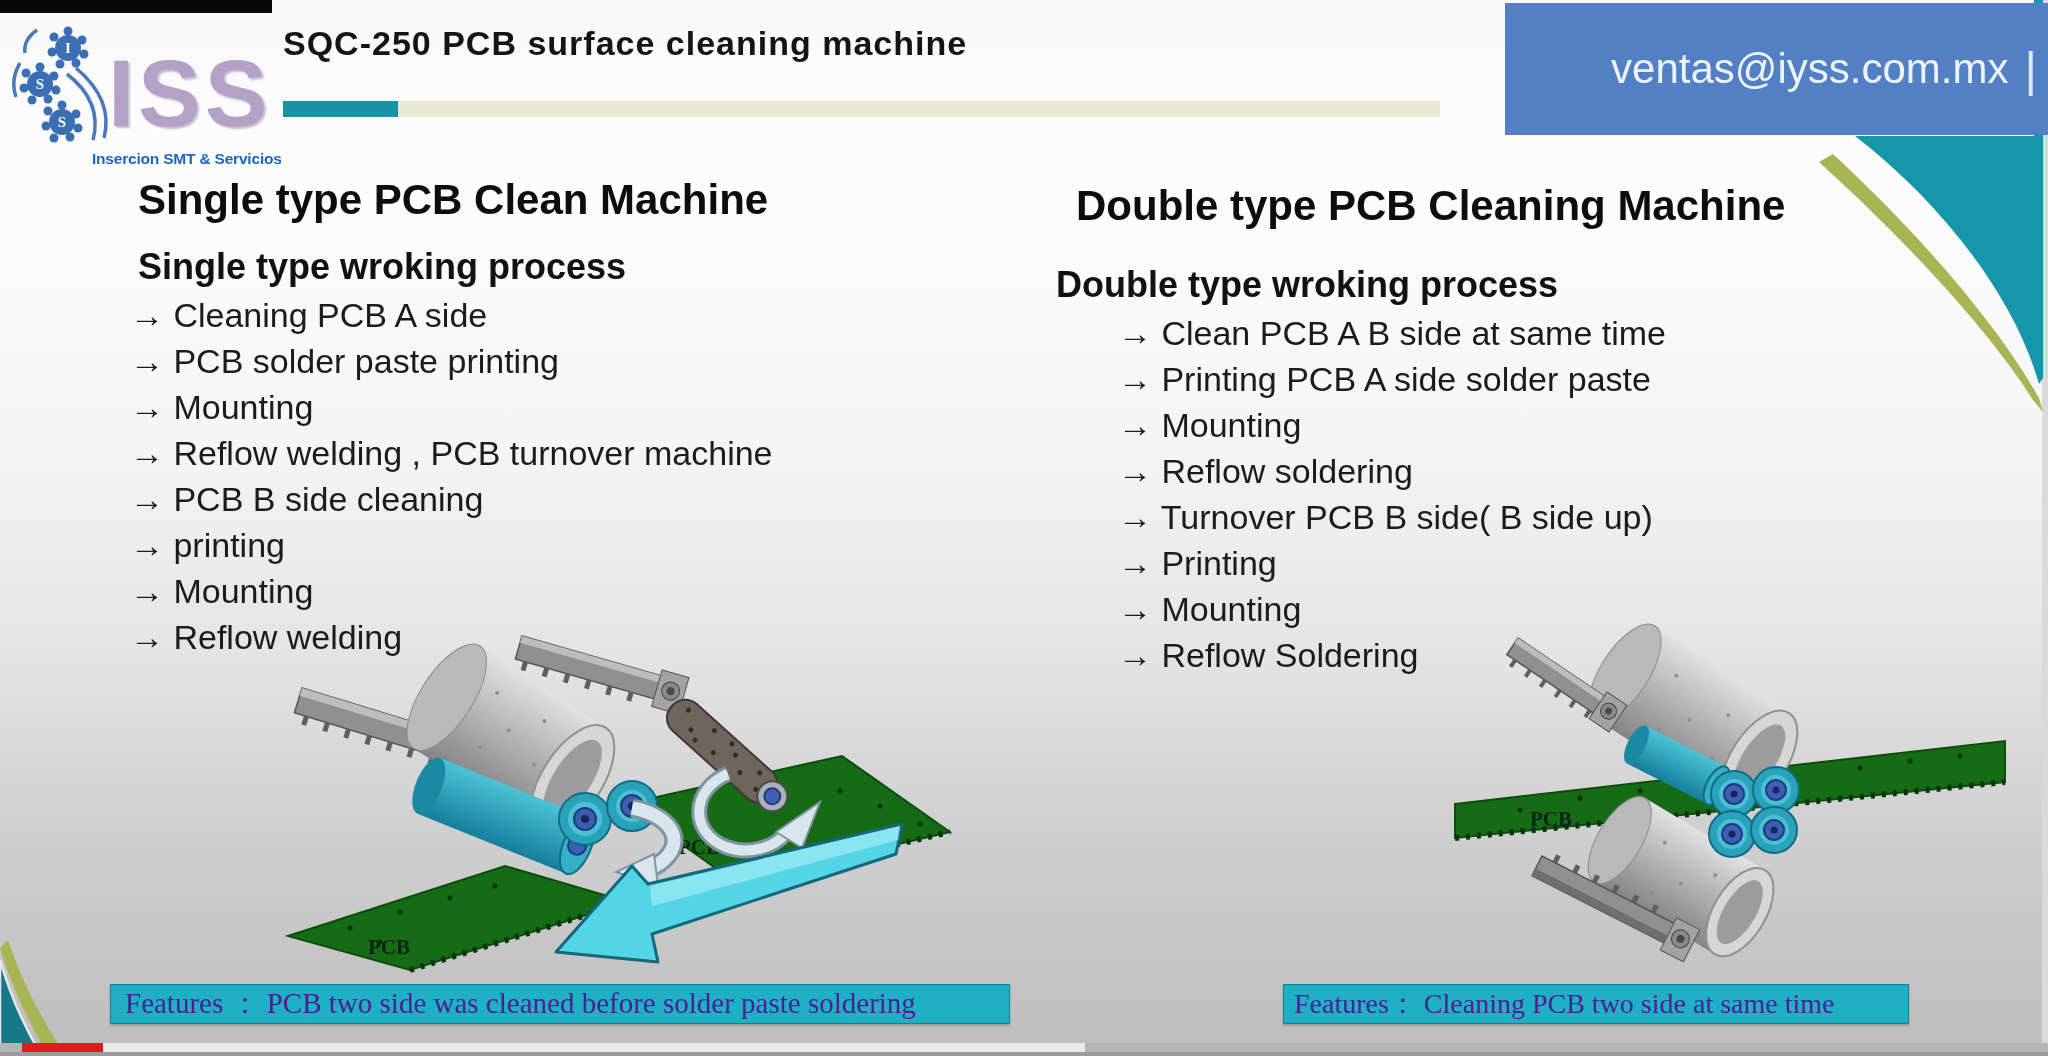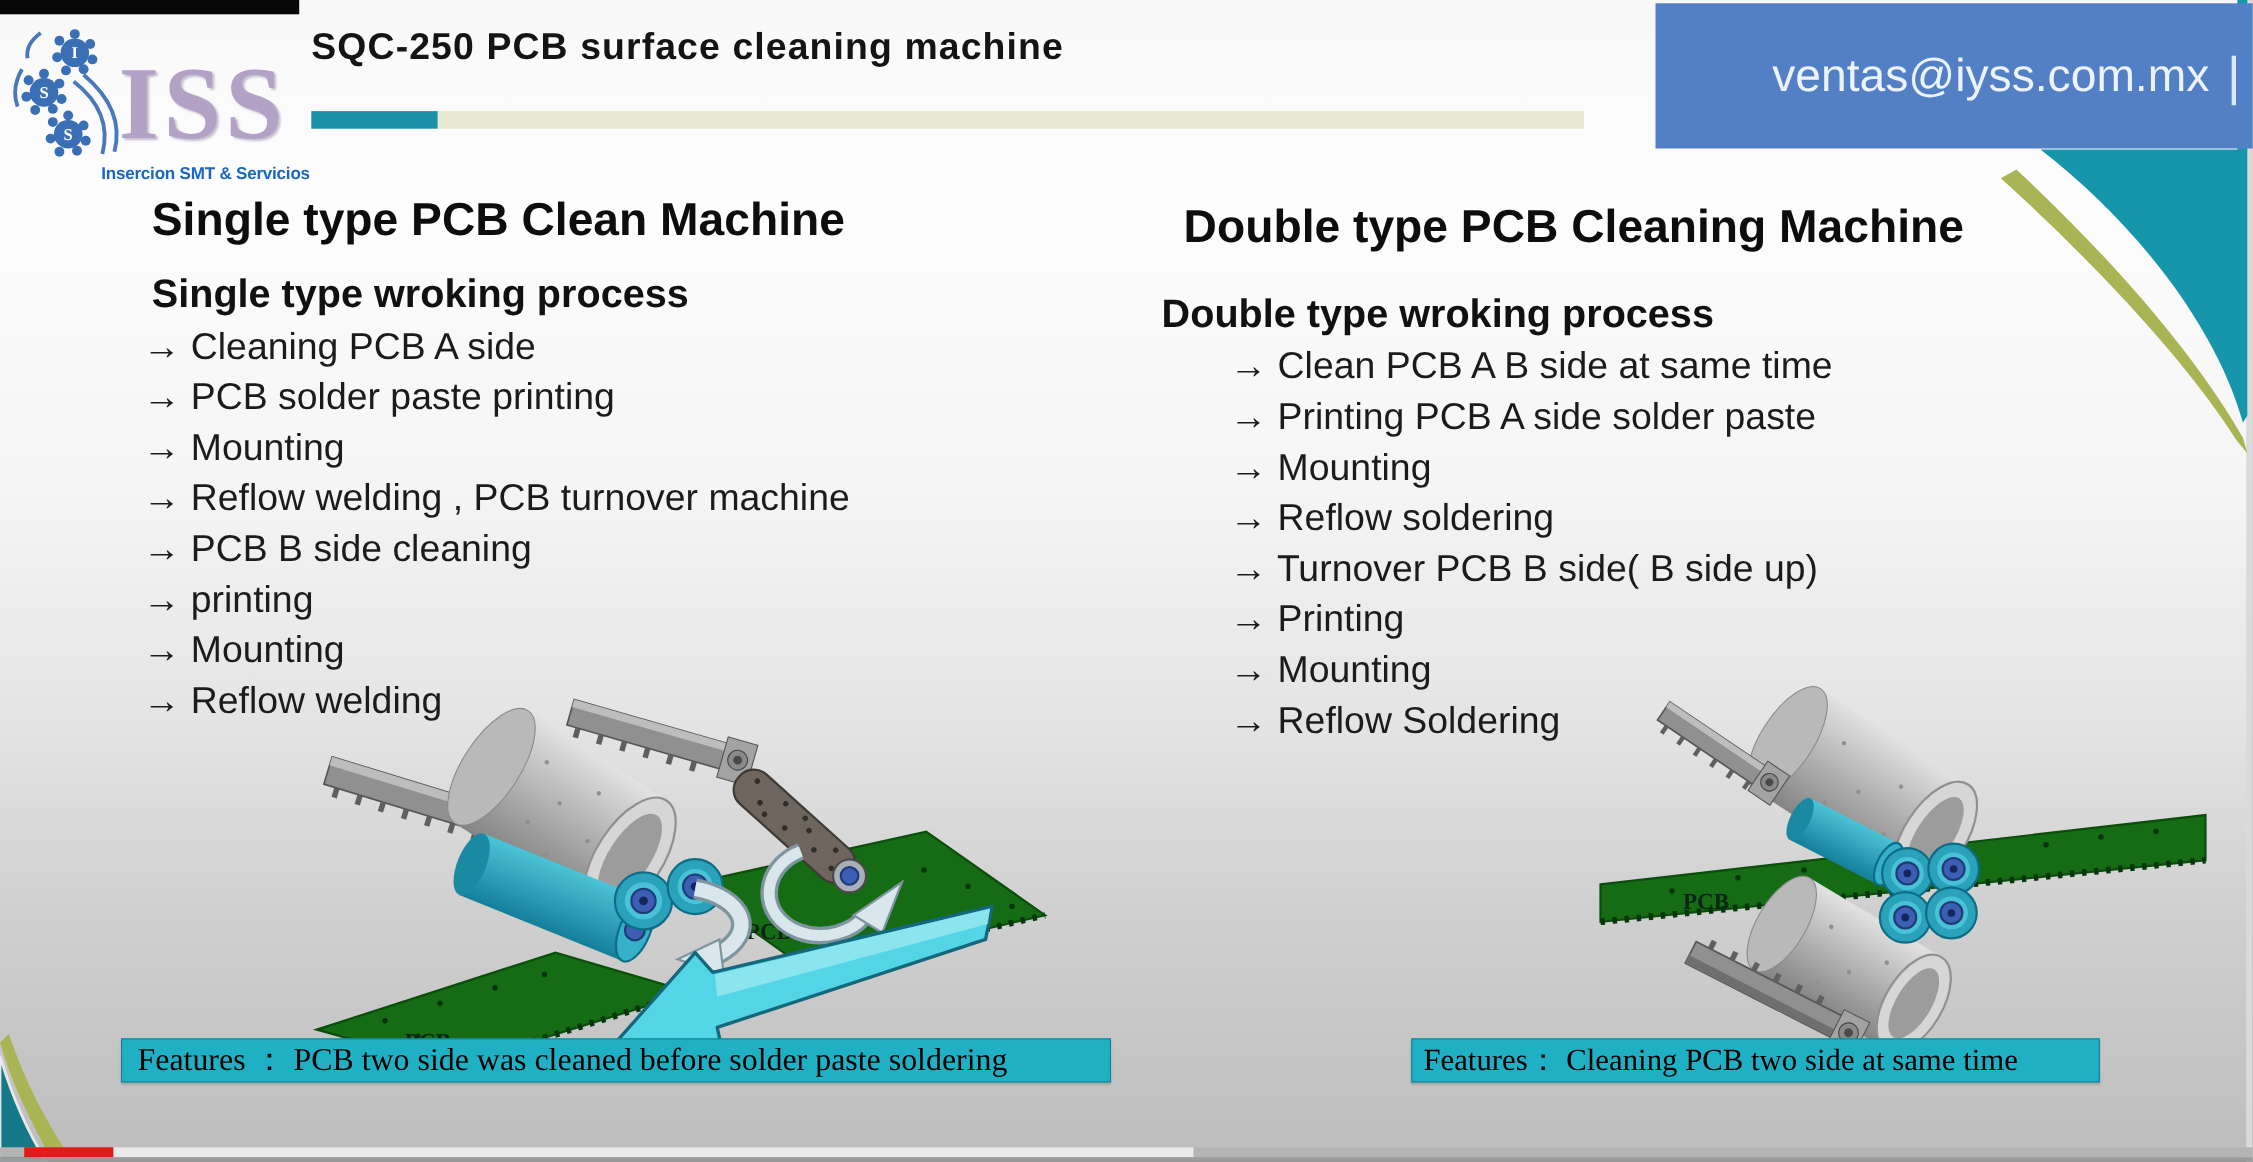--- a/index.html
+++ b/index.html
@@ -8,43 +8,43 @@
     background:linear-gradient(180deg,#f8f8f8 0%,#fdfdfd 16%,#f5f5f5 42%,#e4e4e4 62%,#d0d0d0 78%,#c3c3c3 93%,#bdbdbd 100%);}
   .abs{position:absolute;}
   .top-black-bar{left:0;top:0;width:272px;height:13px;background:#070707;z-index:8;}
   .right-strip{right:0;top:0;bottom:0;width:6px;background:#dadada;z-index:2;}
   .swoosh-tr{right:0;top:0;z-index:3;}
   .swoosh-bl{left:0;top:922px;z-index:4;}
   .email-box{left:1505px;top:3px;width:638px;height:132px;background:#5380c5;z-index:5;
     display:flex;align-items:center;justify-content:center;color:#edf3fd;font-size:42px;}
   .email-cursor{display:inline-block;margin-left:16px;font-size:48px;font-weight:300;color:#dfe8f8;}
   .logo-gears{left:10px;top:16px;z-index:6;}
-  .logo-acronym{left:108px;top:46px;line-height:96px;font-family:Liberation Serif, serif;
+  .logo-acronym{left:108px;top:46px;line-height:96px;font-family:Liberation Sans, sans-serif;
     font-weight:bold;font-size:94px;letter-spacing:4px;color:#b3a1c6;
     text-shadow:2px 2px 2px rgba(95,75,125,.35);z-index:6;}
   .logo-tagline{left:92px;top:150px;font-size:15.5px;font-weight:bold;color:#1a67c3;letter-spacing:-.2px;z-index:6;}
   .slide-title{left:283px;top:24px;margin:0;font-size:34px;font-weight:bold;color:#141414;letter-spacing:1px;}
   .rule{top:101px;height:16px;}
   .rule.teal{left:283px;width:115px;background:#1992a8;}
   .rule.cream{left:398px;width:1042px;background:#e8e9d3;}
   .col h2{margin:0;font-size:42px;font-weight:bold;color:#0d0d0d;white-space:nowrap;}
   .col h3{margin:0;font-size:36px;font-weight:bold;color:#111;white-space:nowrap;}
   .col ul{margin:0;padding:0;list-style:none;}
   .col li{font-size:34px;line-height:46px;color:#1b1b1b;white-space:nowrap;}
   .heading-left{left:138px;top:176px;}
   .sub-left{left:138px;top:246px;}
   .list-left{left:130px;top:292px;}
   .heading-right{left:1076px;top:182px;}
   .sub-right{left:1056px;top:264px;}
   .list-right{left:1118px;top:310px;}
   .fig{z-index:3;}
   .fig-left{left:280px;top:606px;}
   .fig-right{left:1440px;top:598px;}
-  .caption{top:944px;height:38px;background:#1fb0c4;border:1px solid #0f8496;
-    font-family:"Liberation Serif",serif;color:#000000;display:flex;align-items:center;
+  .caption{top:984px;height:38px;background:#1fb0c4;border:1px solid #0f8496;
+    font-family:"Liberation Serif",serif;color:#4c1d95;display:flex;align-items:center;
     white-space:nowrap;z-index:5;box-shadow:0 2px 2px rgba(0,0,0,.2);}
   .caption-left{left:110px;width:884px;font-size:29px;padding-left:14px;}
   .caption-right{left:1283px;width:614px;font-size:28px;padding-left:10px;text-align:right;}
   .player-bar{left:0;top:1043px;width:2048px;height:9px;background:#b4b4b4;z-index:9;}
   .track-bright{left:103px;top:0;width:982px;height:9px;background:#eaeaea;}
   .track-red{left:22px;top:0;width:81px;height:9px;background:#e01b1b;}
   .bottom-strip{left:0;top:1052px;width:2048px;height:4px;background:#9b9b9b;z-index:9;}
 </style>
 </head>
 <body>

